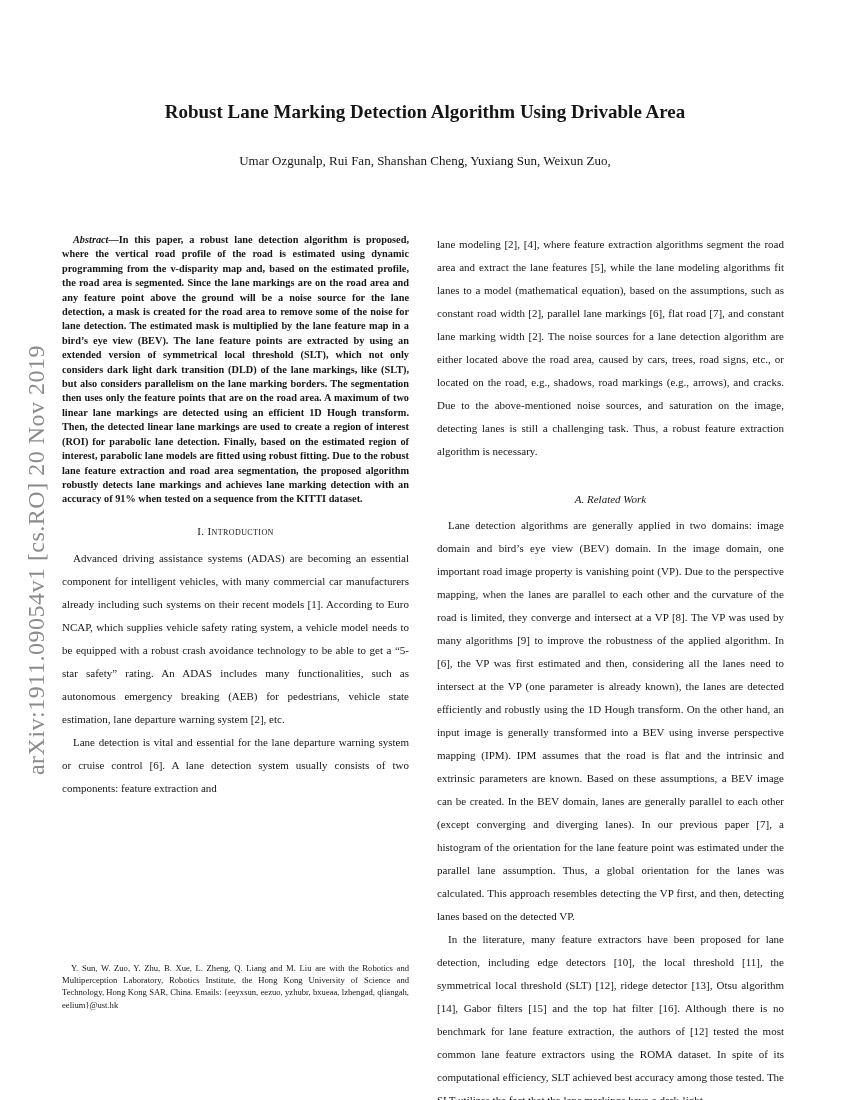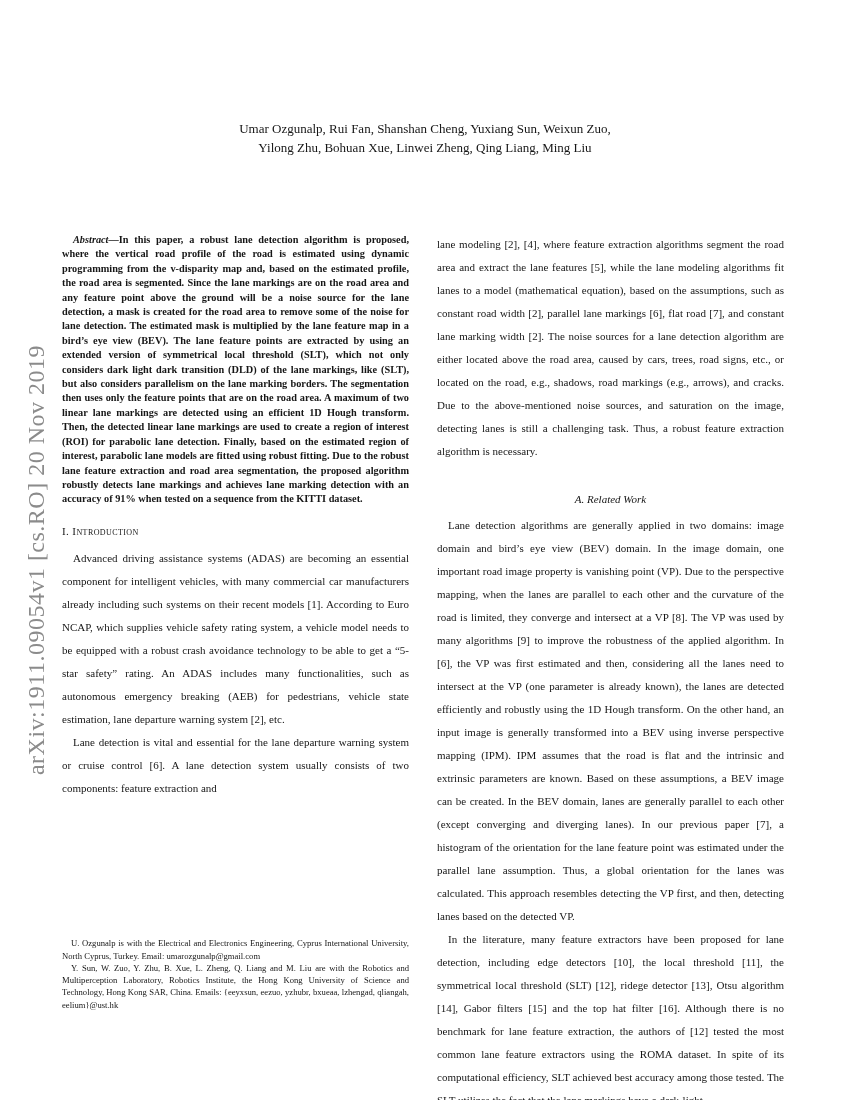--- a/index.html
+++ b/index.html
@@ -54,21 +54,21 @@
     line-height: 14.4px;
     margin-bottom: 15px;
   }
   .abstract-label { font-style: italic; }
   .sec-heading {
     margin: 3px 0 10px 0;
     font-size: 11px;
     font-weight: normal;
     font-variant: small-caps;
     letter-spacing: 0.4px;
-    text-align: left;
+    text-align: center;
   }
   .subsec-heading {
     margin: 30px 0 9px 0;
     font-size: 11px;
     font-weight: normal;
     font-style: italic;
     text-align: center;
   }
   .footnotes { margin-top: auto; }
   .footnote {
@@ -82,40 +82,39 @@
 </style>
 </head>
 <body>
 
 <div class="page">
 
   <div class="watermark">arXiv:1911.09054v1  [cs.RO]  20 Nov 2019</div>
 
   <div class="header">
     <h1 class="title">
+      <span class="tline">Robust Lane Marking Detection Algorithm Using Drivable Area</span>
     </h1>
     <div class="authors">
       <span class="aline">Umar Ozgunalp, Rui Fan, Shanshan Cheng, Yuxiang Sun, Weixun Zuo,</span>
-      <span class="aline">Yilong Zhu, Bohuan Xue, Linwei Zheng, Qing Liang, Ming Liu</span>
     </div>
   </div>
 
   <div class="columns">
 
     <section class="col col-left">
       <p class="para abstract"><span class="abstract-label">Abstract—</span><span>In this paper, a robust lane detection algorithm is proposed, where the vertical road profile of the road is estimated using dynamic programming from the v-disparity map and, based on the estimated profile, the road area is segmented. Since the lane markings are on the road area and any feature point above the ground will be a noise source for the lane detection, a mask is created for the road area to remove some of the noise for lane detection. The estimated mask is multiplied by the lane feature map in a bird’s eye view (BEV). The lane feature points are extracted by using an extended version of symmetrical local threshold (SLT), which not only considers dark light dark transition (DLD) of the lane markings, like (SLT), but also considers parallelism on the lane marking borders. The segmentation then uses only the feature points that are on the road area. A maximum of two linear lane markings are detected using an efficient 1D Hough transform. Then, the detected linear lane markings are used to create a region of interest (ROI) for parabolic lane detection. Finally, based on the estimated region of interest, parabolic lane models are fitted using robust fitting. Due to the robust lane feature extraction and road area segmentation, the proposed algorithm robustly detects lane markings and achieves lane marking detection with an accuracy of 91% when tested on a sequence from the KITTI dataset.</span></p>
 
       <h2 class="sec-heading">I. Introduction</h2>
 
       <p class="para">Advanced driving assistance systems (ADAS) are becoming an essential component for intelligent vehicles, with many commercial car manufacturers already including such systems on their recent models [1]. According to Euro NCAP, which supplies vehicle safety rating system, a vehicle model needs to be equipped with a robust crash avoidance technology to be able to get a “5-star safety” rating. An ADAS includes many functionalities, such as autonomous emergency breaking (AEB) for pedestrians, vehicle state estimation, lane departure warning system [2], etc.</p>
 
       <p class="para">Lane detection is vital and essential for the lane departure warning system or cruise control [6]. A lane detection system usually consists of two components: feature extraction and</p>
 
       <div class="footnotes">
-        <p class="footnote">U. Ozgunalp is with the Electrical and Electronics Engineering, Cyprus International University, North Cyprus, Turkey. Email: umarozgunalp@gmail.com</p>
         <p class="footnote">Y. Sun, W. Zuo, Y. Zhu, B. Xue, L. Zheng, Q. Liang and M. Liu are with the Robotics and Multiperception Laboratory, Robotics Institute, the Hong Kong University of Science and Technology, Hong Kong SAR, China. Emails: {eeyxsun, eezuo, yzhubr, bxueaa, lzhengad, qliangah, eelium}@ust.hk</p>
       </div>
     </section>
 
     <section class="col col-right">
       <p class="para no-indent">lane modeling [2], [4], where feature extraction algorithms segment the road area and extract the lane features [5], while the lane modeling algorithms fit lanes to a model (mathematical equation), based on the assumptions, such as constant road width [2], parallel lane markings [6], flat road [7], and constant lane marking width [2]. The noise sources for a lane detection algorithm are either located above the road area, caused by cars, trees, road signs, etc., or located on the road, e.g., shadows, road markings (e.g., arrows), and cracks. Due to the above-mentioned noise sources, and saturation on the image, detecting lanes is still a challenging task. Thus, a robust feature extraction algorithm is necessary.</p>
 
       <h3 class="subsec-heading">A. Related Work</h3>
 
       <p class="para">Lane detection algorithms are generally applied in two domains: image domain and bird’s eye view (BEV) domain. In the image domain, one important road image property is vanishing point (VP). Due to the perspective mapping, when the lanes are parallel to each other and the curvature of the road is limited, they converge and intersect at a VP [8]. The VP was used by many algorithms [9] to improve the robustness of the applied algorithm. In [6], the VP was first estimated and then, considering all the lanes need to intersect at the VP (one parameter is already known), the lanes are detected efficiently and robustly using the 1D Hough transform. On the other hand, an input image is generally transformed into a BEV using inverse perspective mapping (IPM). IPM assumes that the road is flat and the intrinsic and extrinsic parameters are known. Based on these assumptions, a BEV image can be created. In the BEV domain, lanes are generally parallel to each other (except converging and diverging lanes). In our previous paper [7], a histogram of the orientation for the lane feature point was estimated under the parallel lane assumption. Thus, a global orientation for the lanes was calculated. This approach resembles detecting the VP first, and then, detecting lanes based on the detected VP.</p>

